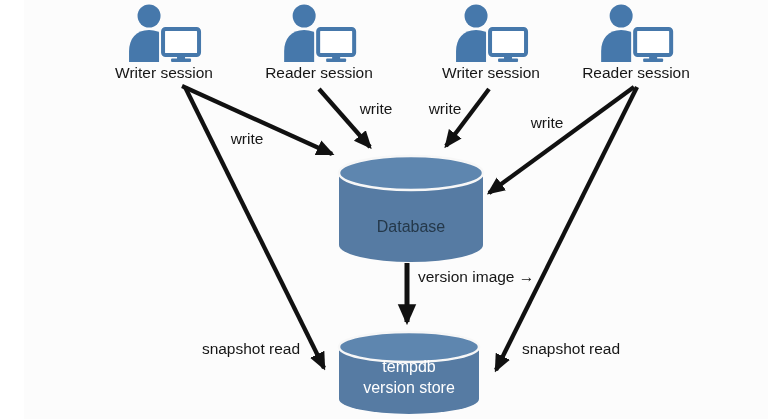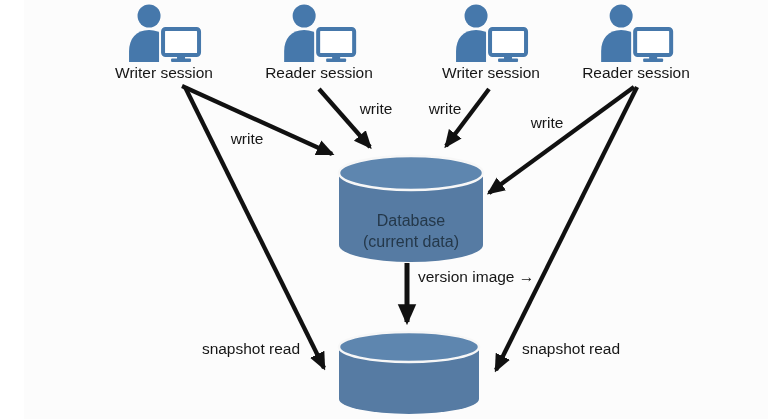--- a/index.html
+++ b/index.html
@@ -108,23 +108,26 @@
       <circle cx="23" cy="12" r="11.5" fill="#4678ab"></circle>
       <path d="M23,26 C10,26 3,35 3,47 L3,58 L43,58 L43,47 C43,35 36,26 23,26 Z" fill="#4678ab"></path>
       <rect x="33" y="21" width="43" height="37" fill="#fcfcfc"></rect>
       <rect x="37" y="25" width="36" height="26" rx="2.5" fill="#ffffff" stroke="#4678ab" stroke-width="4"></rect>
       <rect x="51" y="51" width="8" height="4" fill="#4678ab"></rect>
       <rect x="45" y="54.5" width="20" height="3.5" rx="1" fill="#4678ab"></rect>
     </svg>
     <div class="label">Reader session</div>
   </div>
 
-  <div class="cyl-label db" style="left:387px; top:210px">
+  <div class="cyl-label db" style="left:387px; top:216px">
     <span>Database</span>
-    <span>(current data)</span>
+  </div>
+  <div class="cyl-label tempdb" style="left:385px; top:356px">
+    <span>tempdb</span>
+    <span>version store</span>
   </div>
 
   <span class="edge-label centered" style="left:223px; top:130px">write</span>
   <span class="edge-label centered" style="left:352px; top:100px">write</span>
   <span class="edge-label centered" style="left:421px; top:100px">write</span>
   <span class="edge-label centered" style="left:523px; top:114px">write</span>
   <span class="edge-label" style="left:394px; top:268px">version image →</span>
   <span class="edge-label centered" style="left:227px; top:340px">snapshot read</span>
   <span class="edge-label centered" style="left:547px; top:340px">snapshot read</span>
 

